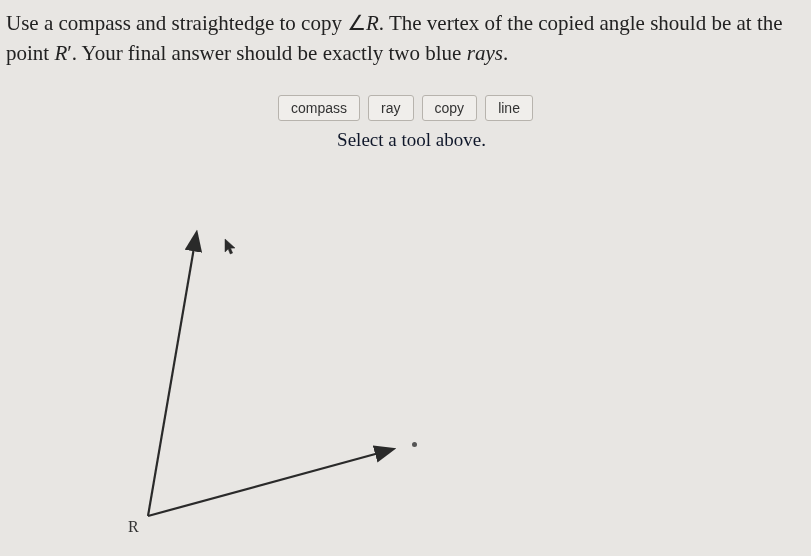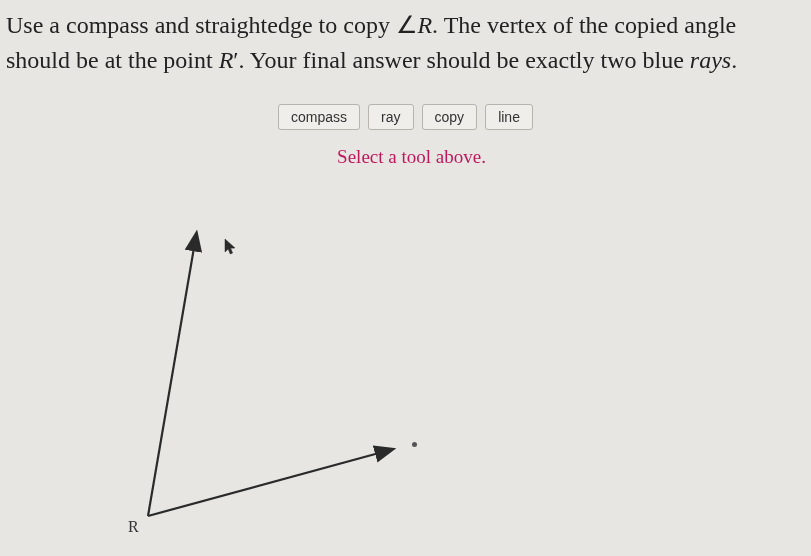--- a/index.html
+++ b/index.html
@@ -7,21 +7,21 @@
     width: 811px;
     height: 556px;
     background: #e8e6e3;
     font-family: Georgia, 'Times New Roman', serif;
     color: #2a2a2a;
     position: relative;
     overflow: hidden;
   }
   .prompt {
     padding: 8px 14px 0 6px;
-    font-size: 24px;
+    font-size: 21px;
     line-height: 1.45;
     color: #222;
   }
   .angle-sym { font-style: normal; }
   .math-it { font-style: italic; font-family: 'Times New Roman', serif; }
   .prime { font-style: normal; }
   .italic-word { font-style: italic; }
   .toolbar {
     display: flex;
     justify-content: center;
@@ -33,23 +33,23 @@
     border: 1px solid #b7b3ad;
     border-radius: 3px;
     padding: 4px 12px;
     font-family: Arial, Helvetica, sans-serif;
     font-size: 14px;
     color: #333;
     cursor: pointer;
   }
   .hint {
     text-align: center;
-    margin-top: 16px;
+    margin-top: 8px;
     font-size: 19px;
-    color: #be185d;
+    color: #0f172a;
     font-family: Georgia, serif;
     padding-left: 12px;
   }
   .canvas-area {
     position: absolute;
     left: 0;
     right: 0;
     top: 220px;
     bottom: 0;
   }

